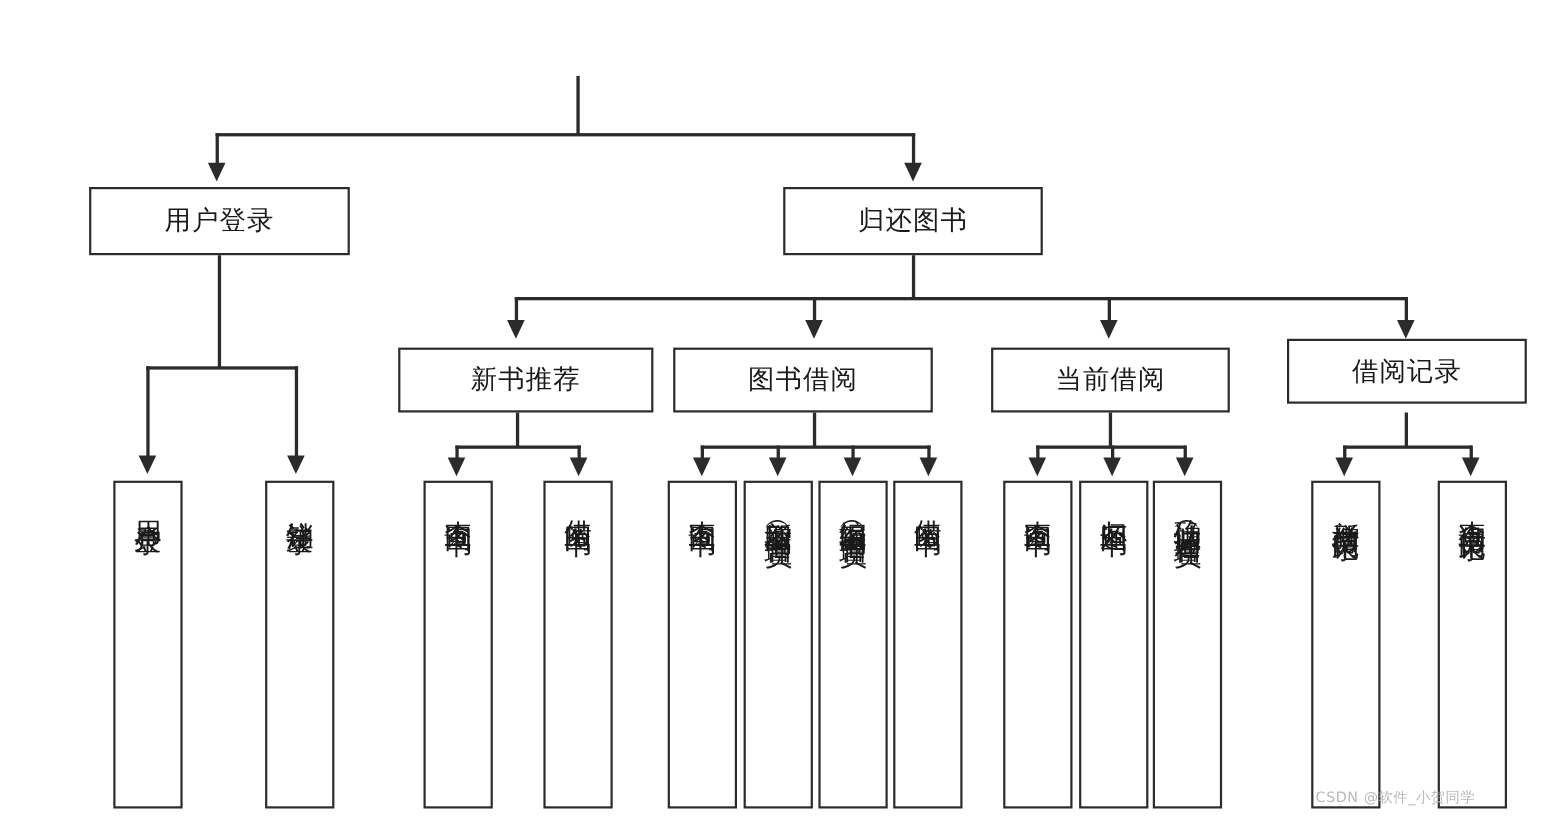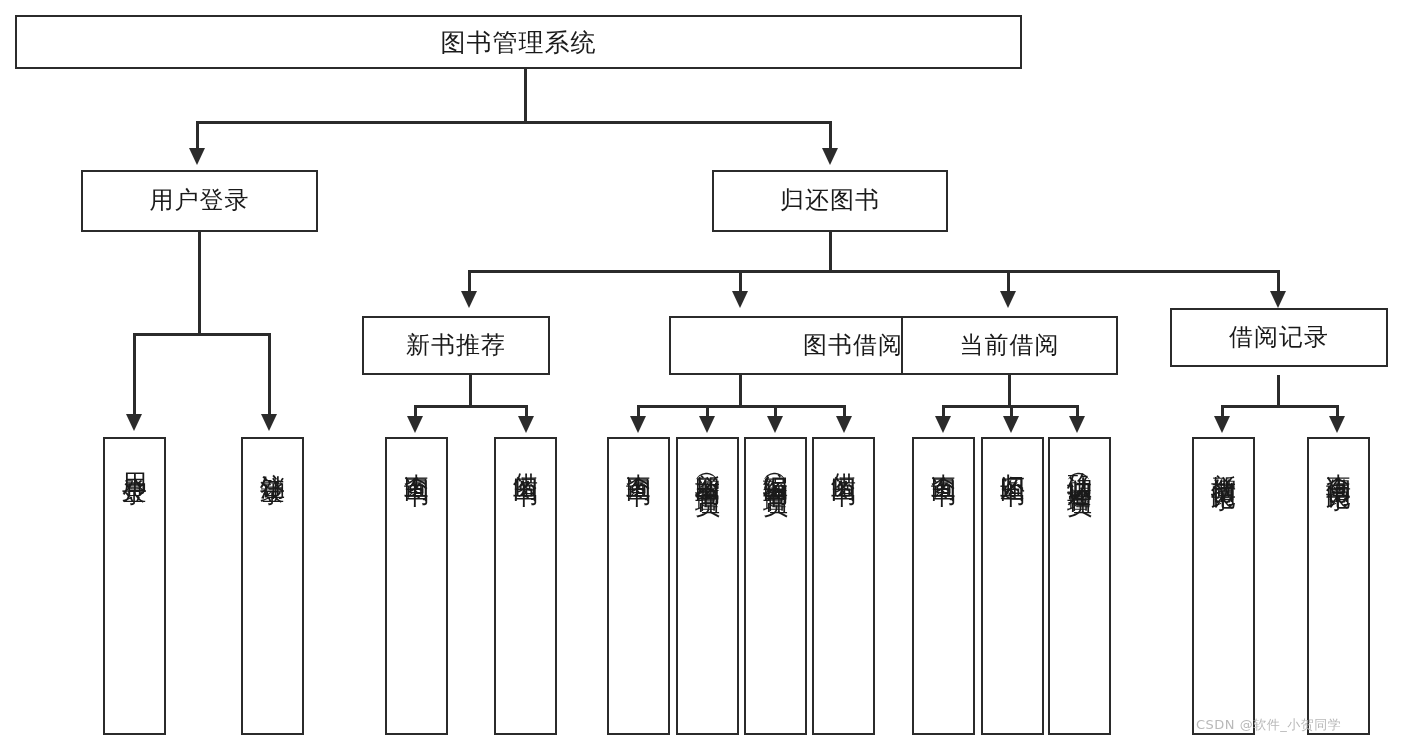--- a/index.html
+++ b/index.html
@@ -77,23 +77,20 @@
     letter-spacing: 0.5px;
     white-space: nowrap;
     font-family: "DejaVu Sans", "Liberation Sans", sans-serif;
   }
 </style>
 </head>
 <body>
 
 <div id="canvas">
 
-  <div class="node horiz root" style="left:15px; top:15px; width:1007px; height:54px;">
-    <span class="label">图书管理系统</span>
-  </div>
 
   <div class="edge v" style="left:524px; top:69px; width:3px; height:54px;"></div>
 
   <div class="edge h" style="left:196px; top:121px; width:636px; height:3px;"></div>
 
   <div class="edge v" style="left:196px; top:121px; width:3px; height:28px;"></div>
   <div class="arrow" style="left:189px; top:148px;"></div>
 
   <div class="edge v" style="left:829px; top:121px; width:3px; height:28px;"></div>
   <div class="arrow" style="left:822px; top:148px;"></div>
@@ -121,24 +118,24 @@
 
   <div class="edge v" style="left:739px; top:270px; width:3px; height:22px;"></div>
   <div class="arrow" style="left:732px; top:291px;"></div>
 
   <div class="edge v" style="left:1007px; top:270px; width:3px; height:22px;"></div>
   <div class="arrow" style="left:1000px; top:291px;"></div>
 
   <div class="edge v" style="left:1277px; top:270px; width:3px; height:22px;"></div>
   <div class="arrow" style="left:1270px; top:291px;"></div>
 
-  <div class="node horiz" style="left:362px; top:316px; width:188px; height:59px;">
+  <div class="node horiz" style="left:362px; top:316px; width:232px; height:59px;">
     <span class="label">新书推荐</span>
   </div>
-  <div class="node horiz" style="left:669px; top:316px; width:236px; height:59px;justify-content:flex-end;">
+  <div class="node horiz" style="left:612px; top:316px; width:236px; height:59px;">
     <span class="label">图书借阅</span>
   </div>
   <div class="node horiz" style="left:901px; top:316px; width:217px; height:59px;">
     <span class="label">当前借阅</span>
   </div>
   <div class="node horiz" style="left:1170px; top:308px; width:218px; height:59px;">
     <span class="label">借阅记录</span>
   </div>
 
   <div class="edge v" style="left:469px; top:375px; width:3px; height:32px;"></div>

